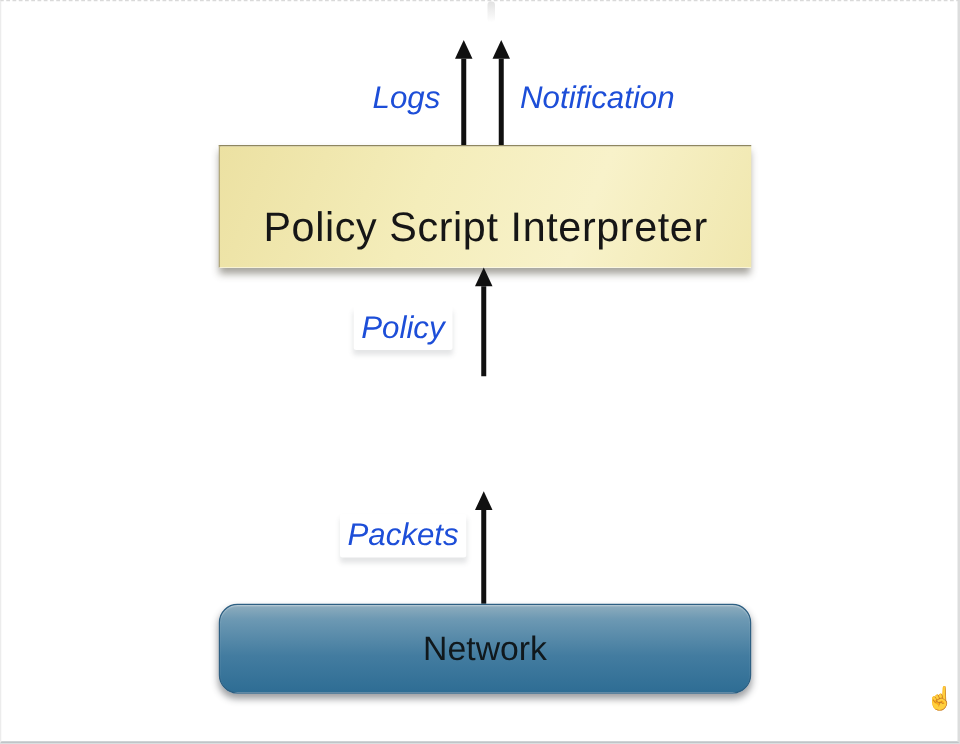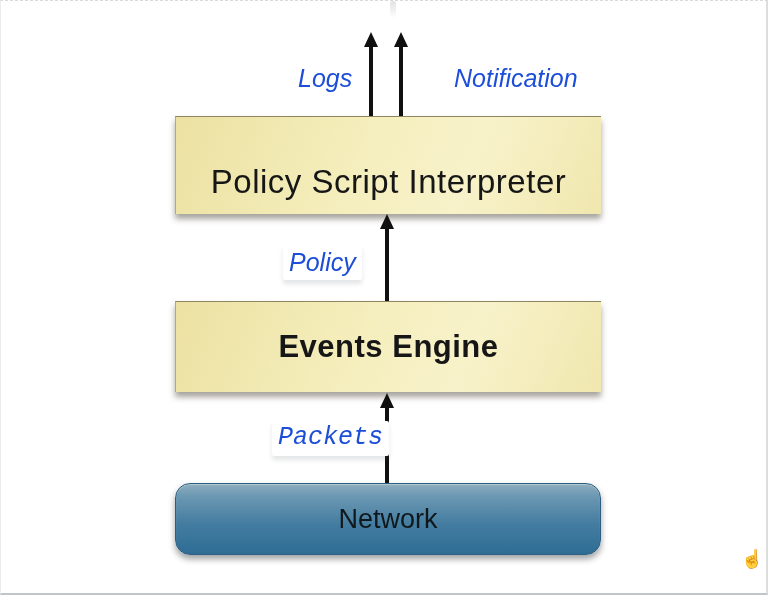--- a/index.html
+++ b/index.html
@@ -95,30 +95,30 @@
   
   .flow-label {
     position: absolute;
     font-style: italic;
     font-size: 25px;
     color: #1d4ed8;
     white-space: nowrap;
     line-height: 1.2;
   }
   .flow-label.logs         { left: 297px; top: 62px; }
-  .flow-label.notification { left: 415px; top: 62px; margin-left: 38px; }
+  .flow-label.notification { left: 415px; top: 62px; }
   .flow-label.events,
   .flow-label.packets {
     background: #ffffff;
     padding: 2px 6px 3px 6px;
     border-radius: 2px;
     box-shadow: 0 4px 4px rgba(90, 95, 100, 0.16);
   }
   .flow-label.events  { left: 282px; top: 244px; }
-  .flow-label.packets { left: 271px; top: 420px; font-family: Liberation Mono, monospace; }
+  .flow-label.packets { left: 271px; top: 410px; }
 
   
   .top-smudge {
     position: absolute;
     left: 389px;
     top: 0px;
     width: 6px;
     height: 17px;
     border-radius: 3px;
     background: linear-gradient(#c9c9c9, rgba(255,255,255,0));
@@ -157,23 +157,20 @@
   <div class="box cream policy">
     <span class="box-label">Policy Script Interpreter</span>
   </div>
 
   <div class="arrow events">
     <div class="arrow-head"></div>
     <div class="arrow-shaft"></div>
   </div>
   <div class="flow-label events">Policy</div>
 
-  <div class="box cream events">
-    <span class="box-label">Events Engine</span>
-  </div>
 
   <div class="arrow packets">
     <div class="arrow-head"></div>
     <div class="arrow-shaft"></div>
   </div>
   <div class="flow-label packets">Packets</div>
 
   <div class="box network">
     <span class="box-label">Network</span>
   </div>

